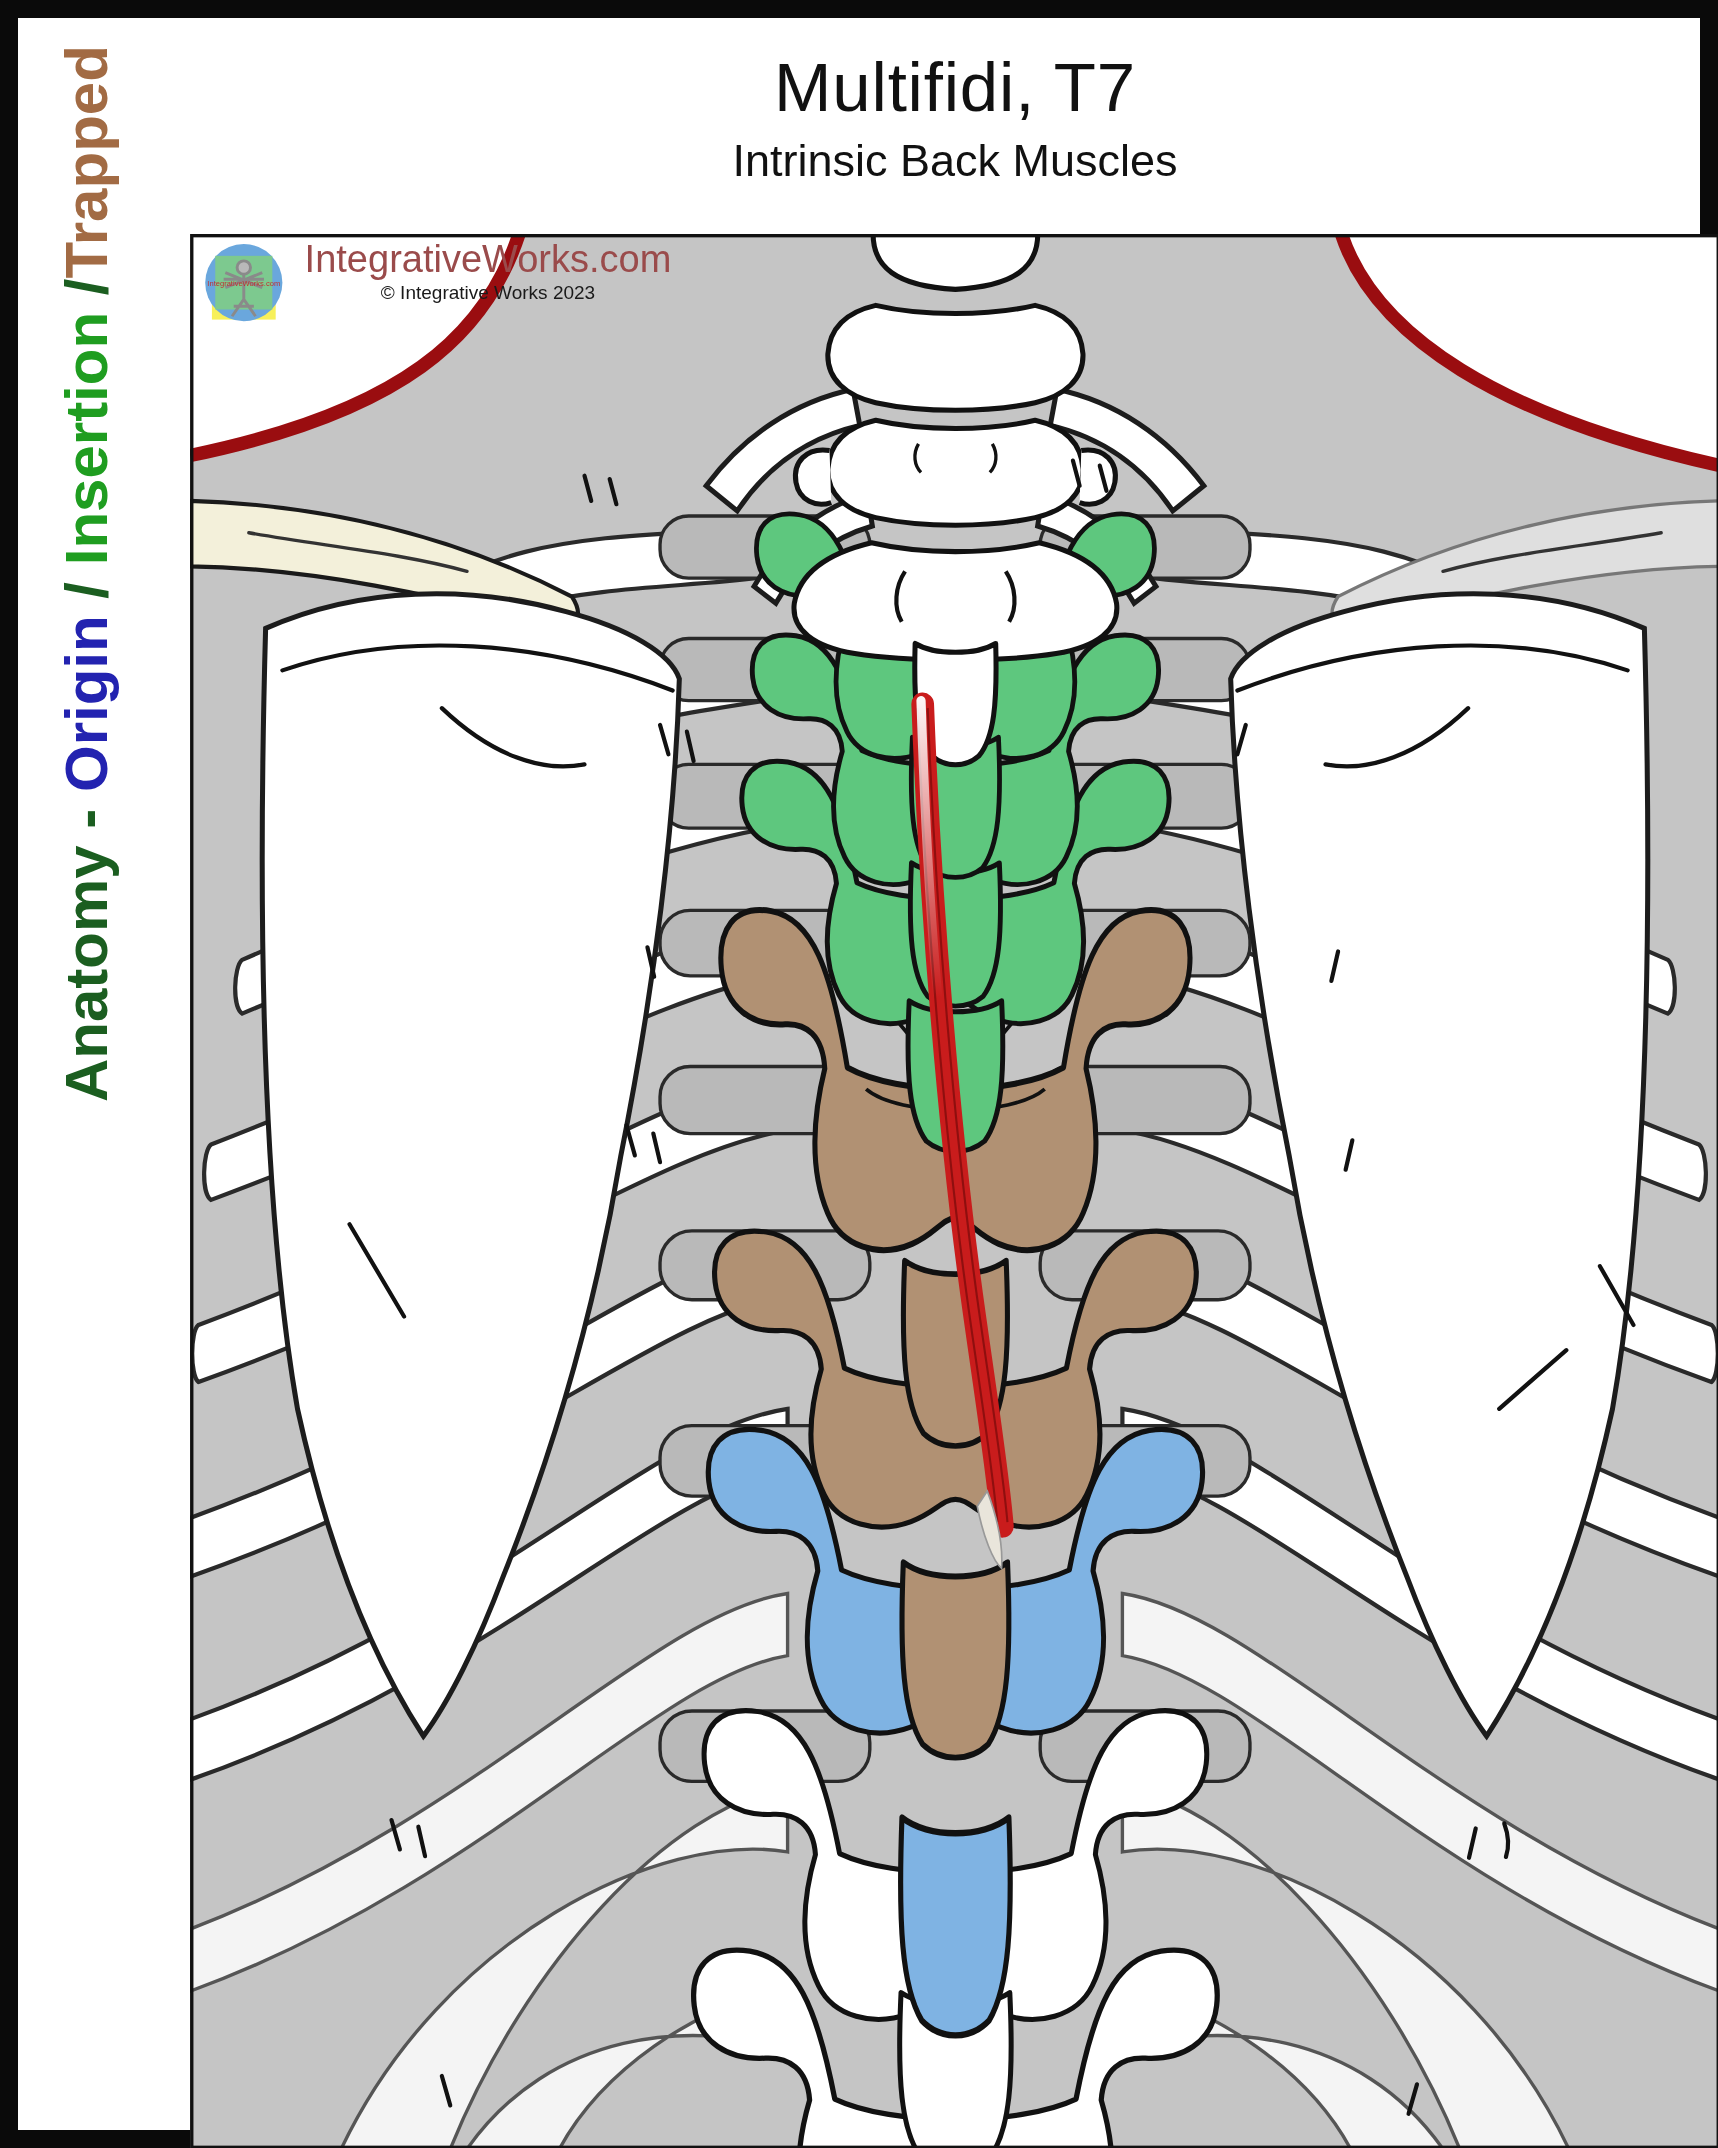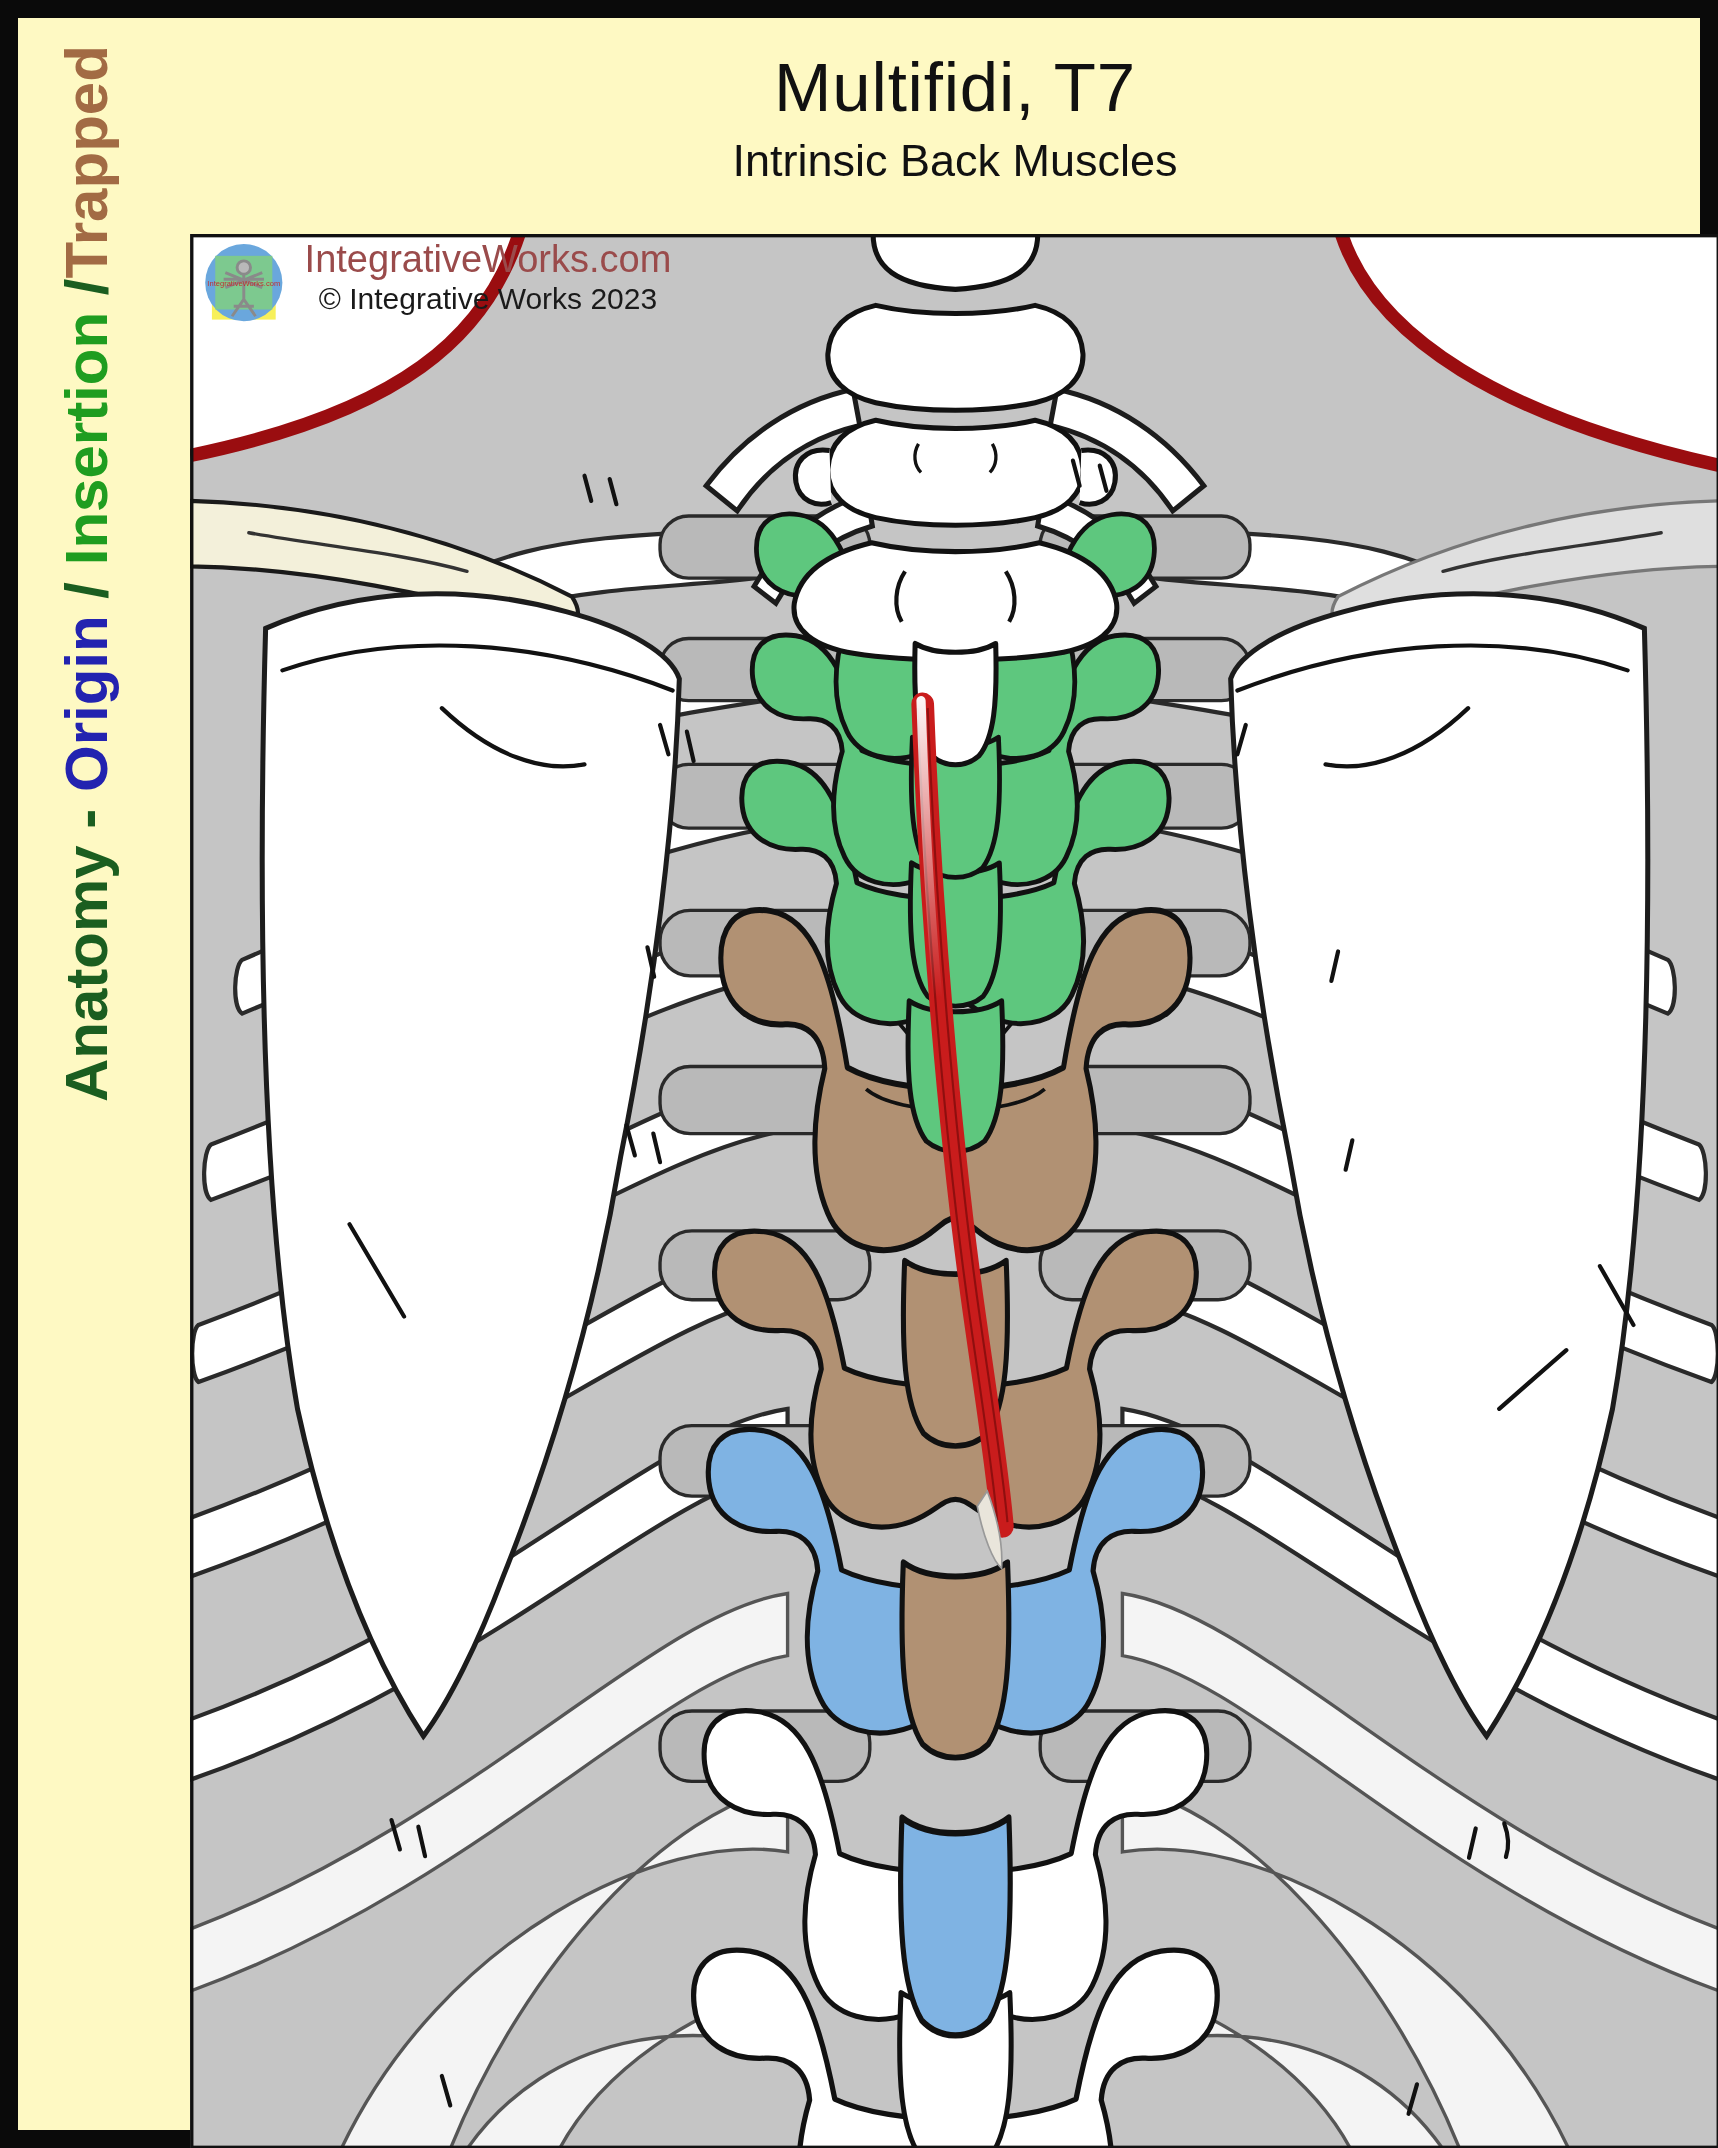--- a/index.html
+++ b/index.html
@@ -1,27 +1,27 @@
 <!DOCTYPE html>
 <html style="--c-bg: #c5c5c5; --c-bone: #ffffff; --c-lightrib: #f4f4f4; --c-stubgray: #b9b9b9; --c-green: #5ec77e; --c-brown: #b19173; --c-blue: #7fb3e3; --c-red: #c91c1c; --c-darkred: #9a0d10; --c-cream: #f3f0da;font-size:13.4px"><head>
 <meta charset="utf-8">
 <style>
   html,body{margin:0;padding:0;background:#0a0a0a;}
   body{width:1718px;height:2148px;position:relative;font-family:"Liberation Sans",sans-serif;}
   .frame{position:absolute;left:0;top:0;width:1718px;height:2148px;
-         box-sizing:border-box;border:18.5px solid #0a0a0a;background:#fef9c3;}
+         box-sizing:border-box;border:18.5px solid #0a0a0a;background:#ffffff;}
   .titles{position:absolute;left:172px;top:30px;width:1530px;text-align:center;color:#111;}
   .titles .main{font-size:69px;letter-spacing:0.8px;}
   .titles .sub{font-size:45px;margin-top:8.4px;}
   .side-label{position:absolute;left:34px;top:1084px;transform-origin:0 0;
               transform:rotate(-90deg);white-space:nowrap;font-size:60px;font-weight:bold;}
   .illo{position:absolute;left:172px;top:216px;width:1530px;height:1915px;}
   .credit{position:absolute;left:252px;top:220px;width:436px;text-align:center;line-height:1.15;}
   .credit .site{font-size:38px;color:#9a4b4b;}
-  .credit .copy{font-size:30px;color:#1a1a1a;}
+  .credit .copy{font-size:19px;color:#1a1a1a;}
   svg .bone{fill:var(--c-bone);stroke:#1c1c1c;stroke-width:6;}
   svg .rib{fill:var(--c-bone);stroke:#2a2a2a;stroke-width:5;}
   svg .riblight{fill:var(--c-lightrib);stroke:#555;stroke-width:4;}
   svg .stub{fill:var(--c-stubgray);stroke:#2a2a2a;stroke-width:4;}
   svg .mark{stroke:#111;stroke-width:5;fill:none;stroke-linecap:round;}
   svg .fmark{stroke:#333;stroke-width:4;fill:none;stroke-linecap:round;}
 </style>
 </head>
 <body>
 

